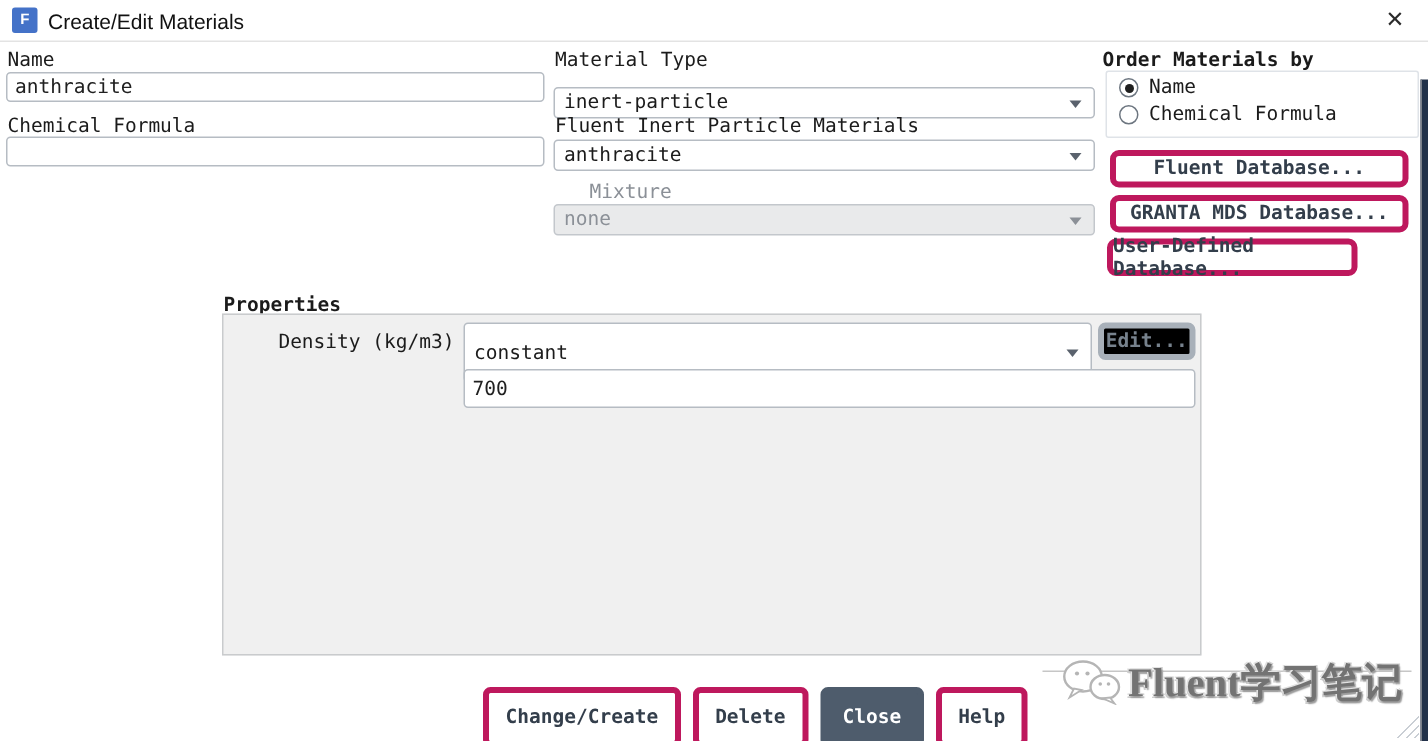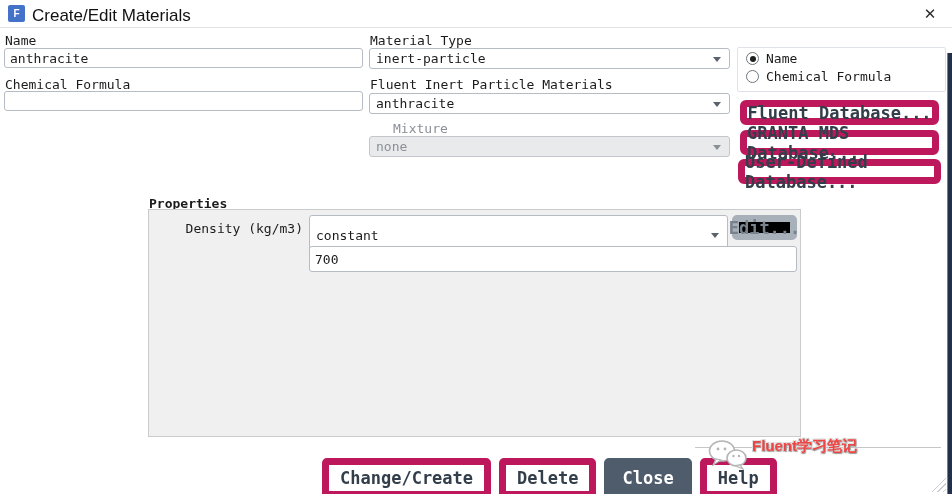--- a/index.html
+++ b/index.html
@@ -6,41 +6,41 @@
   #app{position:relative;width:952px;height:494px;background:#ffffff;overflow:hidden;
        font-family:"DejaVu Sans Mono",monospace;font-size:13px;color:#1b1b1b;}
 
   
   .titlebar{position:absolute;left:0;top:0;width:100%;height:27px;background:#fff;
             border-bottom:1px solid #e3e3e3;display:flex;align-items:center;}
   .app-icon{position:absolute;left:8px;top:5px;width:17px;height:17px;background:#4472c8;
             border-radius:2px;color:#fff;font:bold 10px "Liberation Sans",sans-serif;
             display:flex;align-items:center;justify-content:center;}
   .title-text{position:absolute;left:32px;top:6px;font-family:"Liberation Sans",sans-serif;
-              font-size:17px;color:#111;}
+              font-size:14px;color:#111;}
   .close-x{position:absolute;right:12px;top:4px;width:20px;height:20px;text-align:center;
            line-height:20px;font-size:15px;color:#2b2b2b;cursor:pointer;font-family:"Liberation Sans",sans-serif;}
 
   
   .lbl{position:absolute;white-space:nowrap;}
   .lbl.bold{font-weight:bold;}
   .lbl.dim{color:#8b9097;}
   .tinput{position:absolute;border:1px solid #b6bcc3;border-radius:3px;background:#fff;
           font-family:"DejaVu Sans Mono",monospace;font-size:13px;color:#202020;
           padding:0 5px;box-sizing:border-box;outline:none;}
   .dropdown{position:absolute;border:1px solid #b6bcc3;border-radius:3px;background:#fff;
             display:flex;align-items:center;padding:0 22px 0 6px;box-sizing:border-box;cursor:pointer;}
   .dropdown .arrow{position:absolute;right:8px;top:50%;margin-top:-2px;width:0;height:0;
                    border-left:4px solid transparent;border-right:4px solid transparent;
                    border-top:5px solid #5a626d;}
   .dropdown.disabled{background:#e9eaeb;color:#8b9097;border-color:#c3c7cc;cursor:default;}
   .dropdown.disabled .arrow{border-top-color:#8b9097;}
 
-  .btn{position:absolute;border:7px solid #be185d;border-radius:6px;background:#fff;
-       color:#333e4b;font-family:"DejaVu Sans Mono",monospace;font-weight:bold;font-size:17px;
+  .btn{position:absolute;border:4px solid #be185d;border-radius:6px;background:#fff;
+       color:#333e4b;font-family:"DejaVu Sans Mono",monospace;font-weight:bold;font-size:13px;
        display:flex;align-items:center;justify-content:center;box-sizing:border-box;cursor:pointer;}
 
   
   .groupbox{position:absolute;left:737px;top:47px;width:207px;height:43px;background:#fff;
             border:1px solid #dfe3e8;border-radius:2px;}
   .radio-row{position:absolute;display:flex;align-items:center;gap:7px;cursor:pointer;}
   .radio{width:13px;height:13px;border-radius:50%;border:1px solid #6d7680;background:#fff;
          box-sizing:border-box;position:relative;}
   .radio.sel::after{content:"";position:absolute;left:2.5px;top:2.5px;width:6px;height:6px;
                     border-radius:50%;background:#1f1f1f;}
@@ -52,22 +52,22 @@
   .edit-btn{border-color:#a8b0b9;color:#77828d;background:#000000;border-radius:5px;}
 
   
   .footer{position:absolute;left:322px;top:458px;display:flex;gap:8px;}
   .footer .fbtn{position:static;height:40px;padding:0 11px;border-radius:5px;}
   .footer .fbtn.primary{background:#4e5c6c;border-color:#4e5c6c;color:#ffffff;text-align:right;}
 
   
   .wm-line{position:absolute;left:695px;top:447px;width:246px;height:1px;background:#c6c6c6;}
   .wm-icon{position:absolute;left:708px;top:439px;width:40px;height:31px;}
-  .wm-text{position:absolute;left:752px;top:437px;font-family:Liberation Sans, sans-serif;
-           font-size:15px;font-weight:bold;color:#ef4444;white-space:nowrap;
+  .wm-text{position:absolute;left:752px;top:437px;font-family:Liberation Serif, serif;
+           font-size:27px;font-weight:bold;color:#737373;white-space:nowrap;
            text-shadow:-1px -1px 0 #e2e2e2,1px 1px 1px #9a9a9a,1px -1px 0 #cfcfcf,-1px 1px 0 #cfcfcf;}
 
   
   .side-strip{position:absolute;right:0;top:53px;bottom:0;width:4px;background:#223149;
               border-left:1px solid #7a7f88;}
   .resize-grip{position:absolute;right:6px;bottom:2px;width:18px;height:18px;
                background:repeating-linear-gradient(135deg,transparent 0 3px,#c9ced4 3px 4px);
                clip-path:polygon(100% 0,100% 100%,0 100%);}
 </style>
 </head>
@@ -81,50 +81,51 @@
     <div class="close-x">✕</div>
   </div>
 
   <div class="lbl" style="left:5px;top:33px;">Name</div>
   <input class="tinput" style="left: 4px; top: 48px; width: 359px; height: 20px;" value="anthracite">
 
   <div class="lbl" style="left:5px;top:77px;">Chemical Formula</div>
   <input class="tinput" style="left: 4px; top: 91px; width: 359px; height: 20px;" value="">
 
   <div class="lbl" style="left:370px;top:33px;">Material Type</div>
-  <div class="dropdown" style="left:369px;top:48px;width:361px;height:21px;">
+  <div class="dropdown" style="left:369px;top:58px;width:361px;height:21px;">
     <span>inert-particle</span>
     <span class="arrow"></span>
   </div>
 
   <div class="lbl" style="left:370px;top:77px;">Fluent Inert Particle Materials</div>
   <div class="dropdown" style="left:369px;top:93px;width:361px;height:21px;">
     <span>anthracite</span>
     <span class="arrow"></span>
   </div>
 
   <div class="lbl dim" style="left:370px;top:121px;margin-left:23px;">Mixture</div>
   <div class="dropdown disabled" style="left:369px;top:136px;width:361px;height:21px;">
     <span>none</span>
     <span class="arrow"></span>
   </div>
 
+  <div class="lbl bold" style="left:735px;top:33px;">Order Materials by</div>
   <div class="groupbox"></div>
   <div class="radio-row" style="left:746px;top:51px;">
     <span class="radio sel"></span>
     <span>Name</span>
   </div>
   <div class="radio-row" style="left:746px;top:69px;">
     <span class="radio"></span>
     <span>Chemical Formula</span>
   </div>
 
   <div class="btn" style="left:740px;top:100px;width:199px;height:25px;">Fluent Database...</div>
   <div class="btn" style="left:740px;top:130px;width:199px;height:25px;">GRANTA MDS Database...</div>
-  <div class="btn" style="left:738px;top:159px;width:203px;height:25px;">User-Defined Database...</div>
+  <div class="btn" style="left:738px;top:159px;width:167px;height:25px;">User-Defined Database...</div>
 
   <div class="lbl bold" style="left:149px;top:196px;">Properties</div>
   <div class="props-panel"></div>
 
   <div class="lbl density-lbl">Density (kg/m3)</div>
   <div class="dropdown" style="left:309px;top:215px;width:419px;height:40px;">
     <span>constant</span>
     <span class="arrow"></span>
   </div>
   <div class="btn edit-btn" style="left:732px;top:215px;width:65px;height:25px;">Edit...</div>

